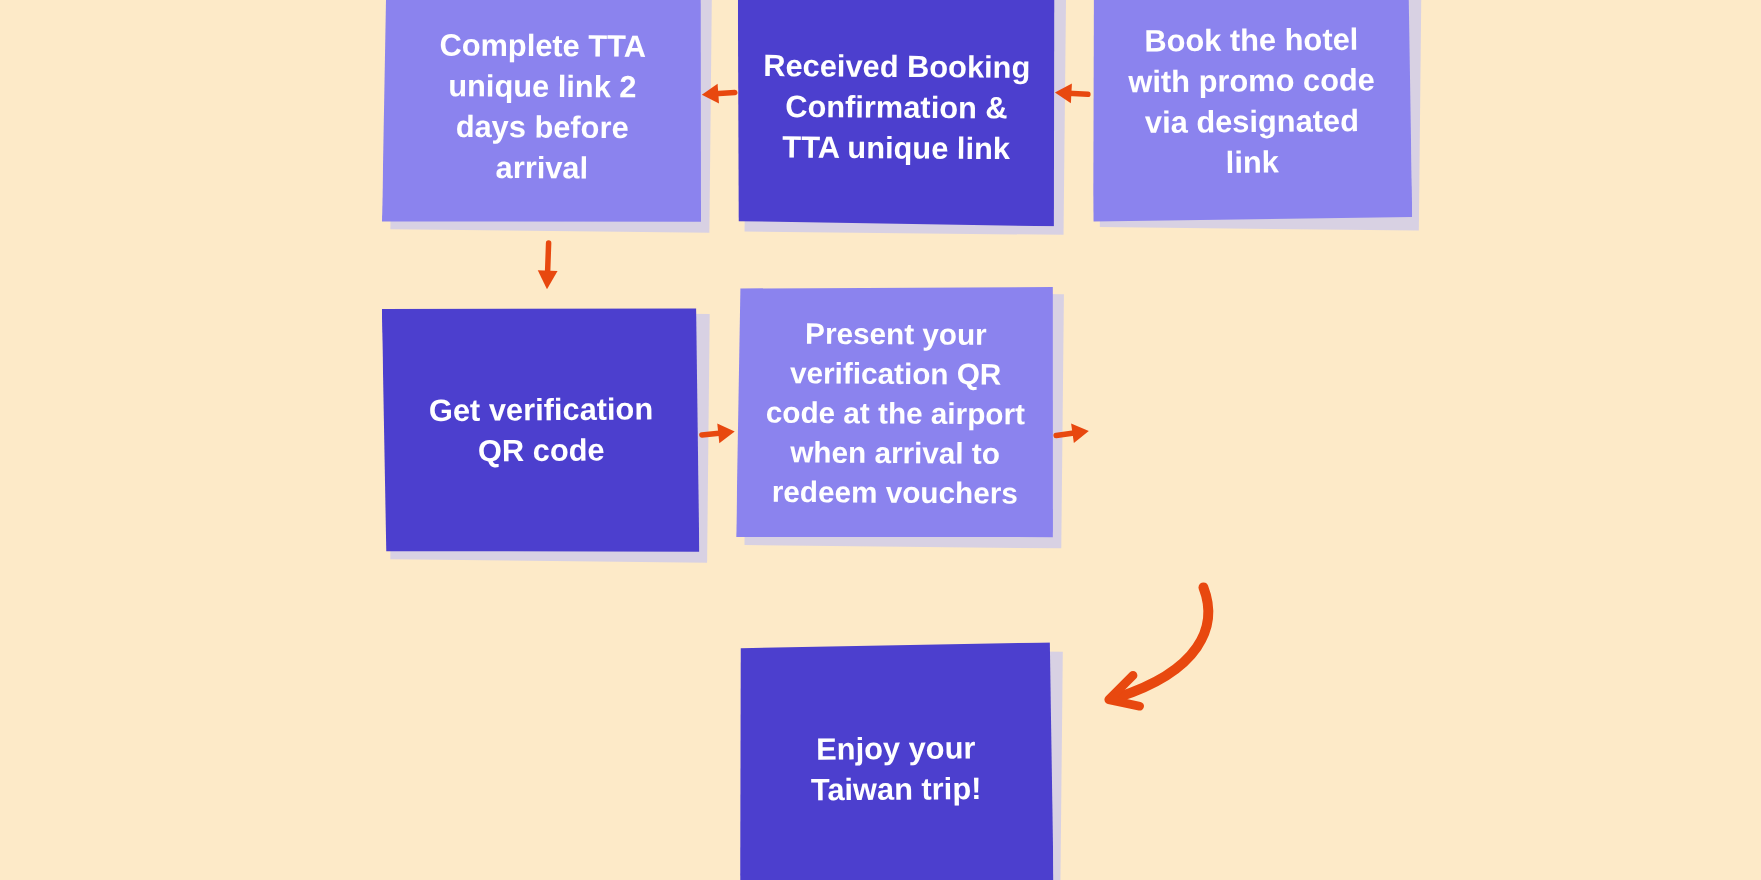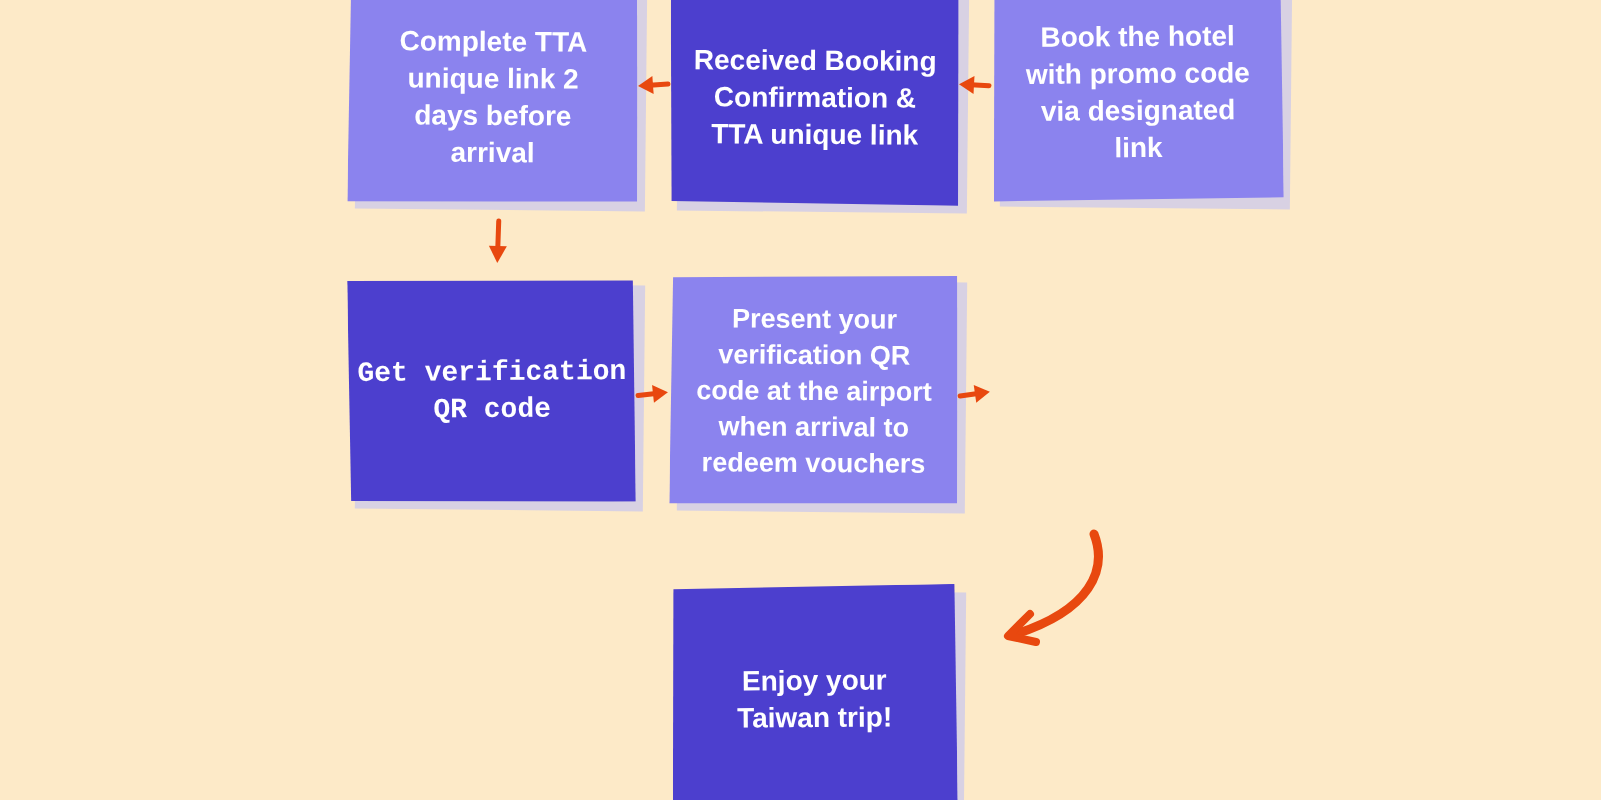--- a/index.html
+++ b/index.html
@@ -36,22 +36,22 @@
   .cutA .body { clip-path:polygon(0.8% 1.4%, 99.4% 0%, 100% 98.4%, 0% 99.2%); }
   .cutB .body { clip-path:polygon(0% 0.8%, 99.2% 1.6%, 99.6% 99.4%, 0.8% 98.2%); }
 
   .rot-n .body { transform:rotate(-0.45deg); }
   .rot-p .body { transform:rotate(0.4deg); }
 
   
   #note-book      { left:993px;  top:-18px; width:290px; height:220px; }
   #note-received  { left:670px;  top:-12px; width:290px; height:218px; }
   #note-complete  { left:348px;  top:-10px; width:290px; height:214px; }
-  #note-getqr     { left:348px;  top:278px; width:288px; height:226px;font-family:Liberation Mono, monospace; }
-  #note-present   { left:670px;  top:275px; width:288px; height:231px; }
+  #note-getqr     { left:348px;  top:278px; width:288px; height:226px; }
+  #note-present   { left:670px;  top:260px; width:288px; height:231px; }
   #note-present .body { font-size:27px; line-height:36px; }
   #note-provide   { left:993px;  top:277px; width:290px; height:227px; }
   #note-enjoy     { left:672px;  top:585px; width:285px; height:228px; }
 
   .flow-arrow { position:absolute; }
   #arrow-left-1  { left:637px; top:71px;  }
   #arrow-left-2  { left:958px; top:71px;  }
   #arrow-down-1  { left:484px; top:218px; }
   #arrow-right-1 { left:635px; top:380px; }
   #arrow-right-2 { left:957px; top:380px; }

